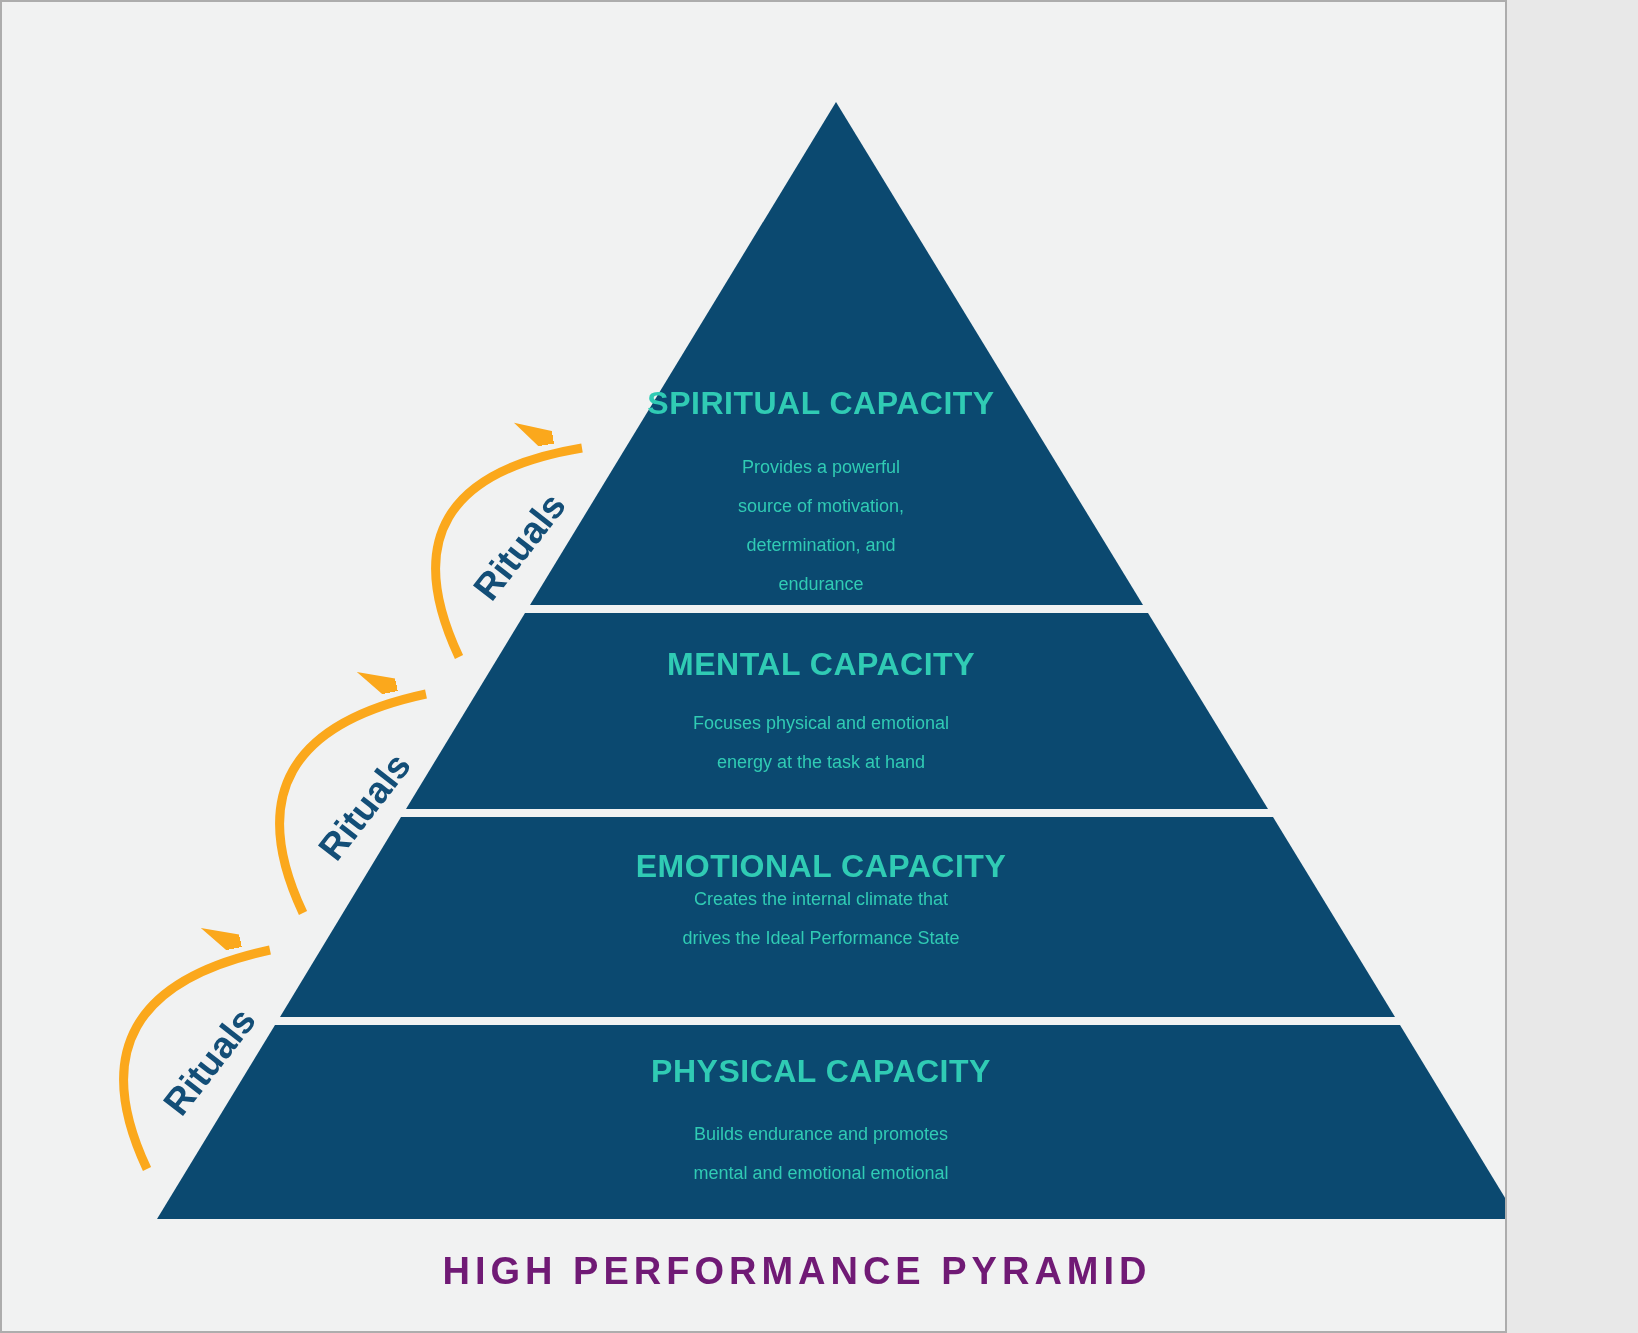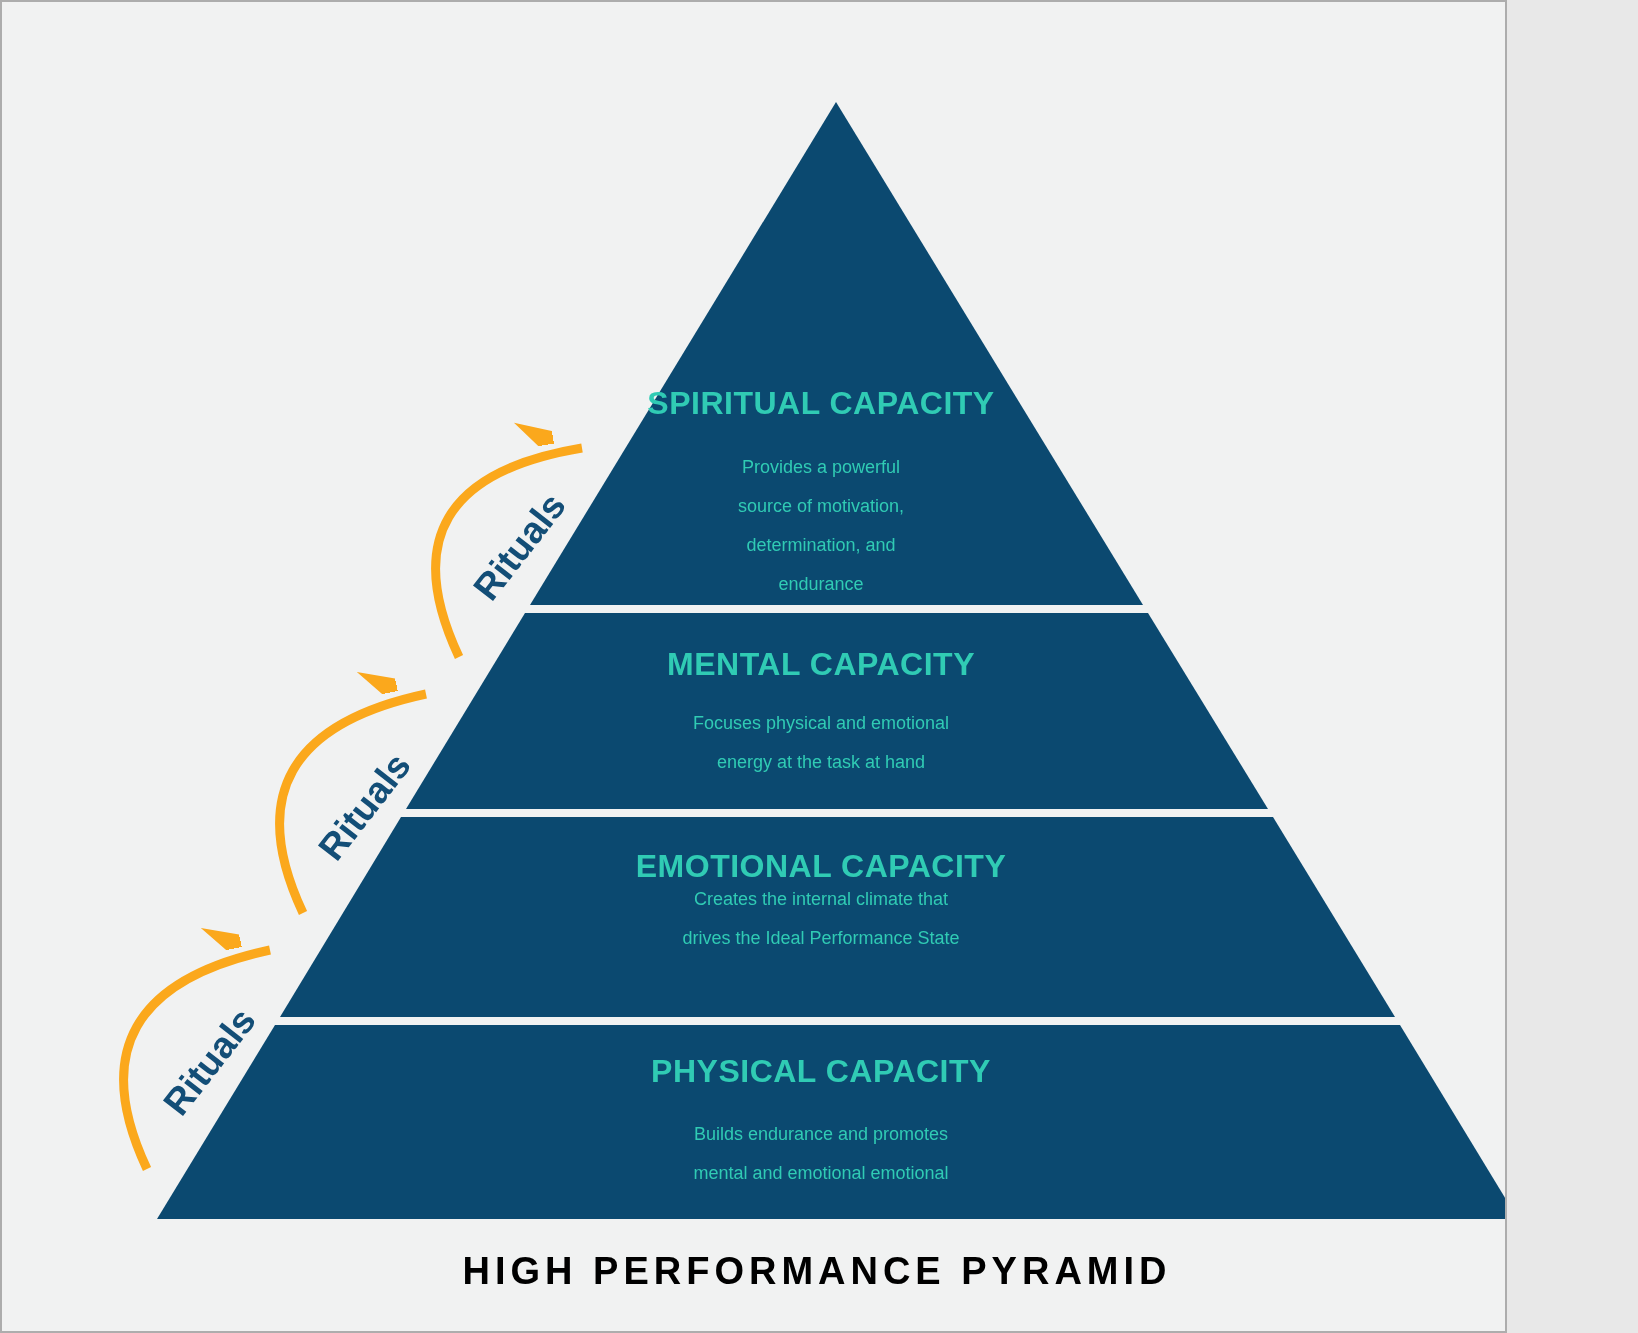--- a/index.html
+++ b/index.html
@@ -41,24 +41,23 @@
     transform:translate(-50%,-50%) rotate(-52deg);
     white-space:nowrap;
   }
   .rl1{left:518px;top:545px;}
   .rl2{left:363px;top:805px;}
   .rl3{left:208px;top:1060px;}
   .footer-title{
     position:absolute;
     left:795px;top:1248px;
     transform:translateX(-50%);
-    color:#000000;
+    color:#701a75;
     font-size:38px;font-weight:600;letter-spacing:5px;
     white-space:nowrap;
-    margin-left:20px;
   }
 </style>
 </head>
 <body>
 
 <div class="canvas">
 
   <svg class="layer" width="1638" height="1333" viewBox="0 0 1638 1333" xmlns="http://www.w3.org/2000/svg">
     <defs>
       <marker id="arrowhead" markerWidth="4" markerHeight="4" refX="7" refY="5" orient="auto" markerUnits="strokeWidth">

